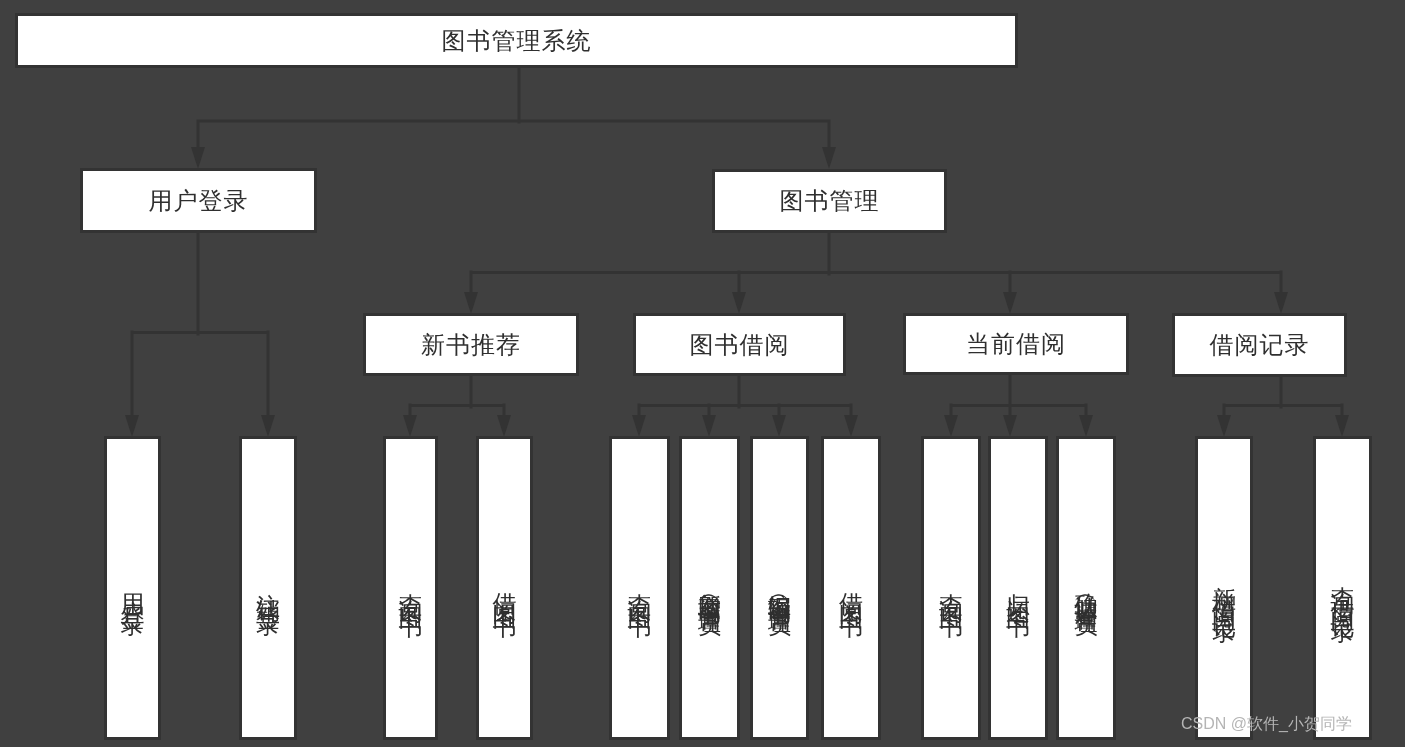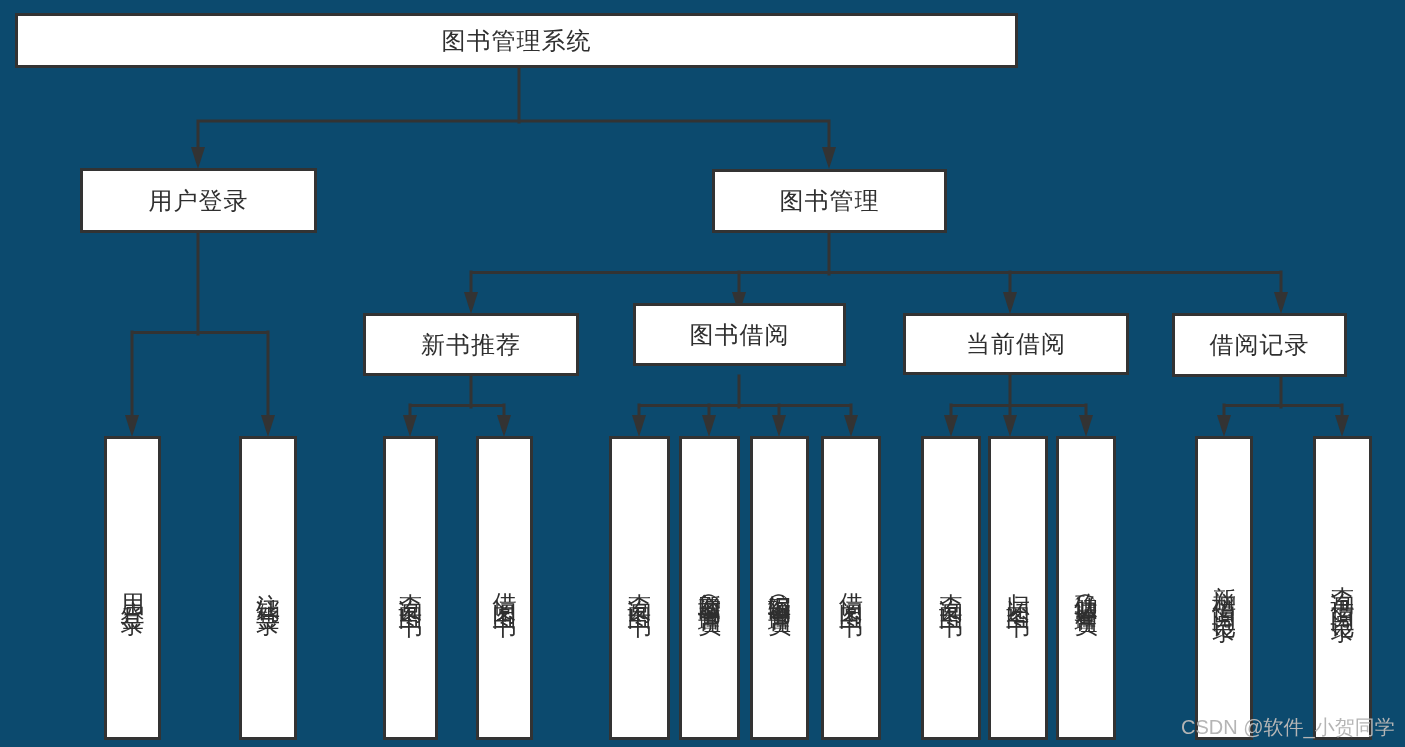--- a/index.html
+++ b/index.html
@@ -1,37 +1,37 @@
 <!DOCTYPE html>
 <html><head>
 <meta charset="utf-8">
 <style>
   html,body{margin:0;padding:0;background:#ffffff;}
   #stage{
-    position:relative;width:1405px;height:747px;background:#0c4a6e;overflow:hidden;
+    position:relative;width:1405px;height:747px;background:#404040;overflow:hidden;
     font-family:"Liberation Sans","DejaVu Sans",sans-serif;color:#2f2f2f;
   }
   #wires{position:absolute;left:0;top:0;width:1405px;height:747px;}
   .node{
     position:absolute;box-sizing:border-box;background:#ffffff;border:3px solid #333333;
     display:flex;align-items:center;justify-content:center;
   }
   .node.h span{
     font-size:24px;letter-spacing:1px;white-space:nowrap;
   }
   .node.v span{
     writing-mode:vertical-rl;text-orientation:mixed;
     font-size:24px;letter-spacing:7px;line-height:1;white-space:nowrap;
   }
   .node.v.long span{
     font-size:23px;letter-spacing:3px;
   }
   #watermark{
     position:absolute;left:1181px;top:714px;width:220px;
-    font-size:20px;color:#b5b5b5;white-space:nowrap;z-index:5;
+    font-size:16px;color:#b5b5b5;white-space:nowrap;z-index:5;
   }
 </style>
 </head>
 <body>
 
 <div id="stage">
 
   <svg id="wires" viewBox="0 0 1405 747" xmlns="http://www.w3.org/2000/svg">
     <path fill="none" stroke="#333333" stroke-width="3" stroke-linecap="square" d="
       M519 66 V122 M198 121 H829 M198 121 V150 M829 121 V150
@@ -71,21 +71,21 @@
   <div class="node h" style="left:80px;top:168px;width:237px;height:65px">
     <span>用户登录</span>
   </div>
   <div class="node h" style="left:363px;top:313px;width:216px;height:63px">
     <span>新书推荐</span>
   </div>
 
   <div class="node h" style="left:712px;top:169px;width:235px;height:64px">
     <span>图书管理</span>
   </div>
-  <div class="node h" style="left:633px;top:303px;width:213px;height:63px">
+  <div class="node h" style="left:633px;top:313px;width:213px;height:63px">
     <span>图书借阅</span>
   </div>
   <div class="node h" style="left:903px;top:313px;width:226px;height:62px">
     <span>当前借阅</span>
   </div>
   <div class="node h" style="left:1172px;top:313px;width:175px;height:64px">
     <span>借阅记录</span>
   </div>
 
   <div class="node v" style="left:104px;top:436px;width:57px;height:304px">

